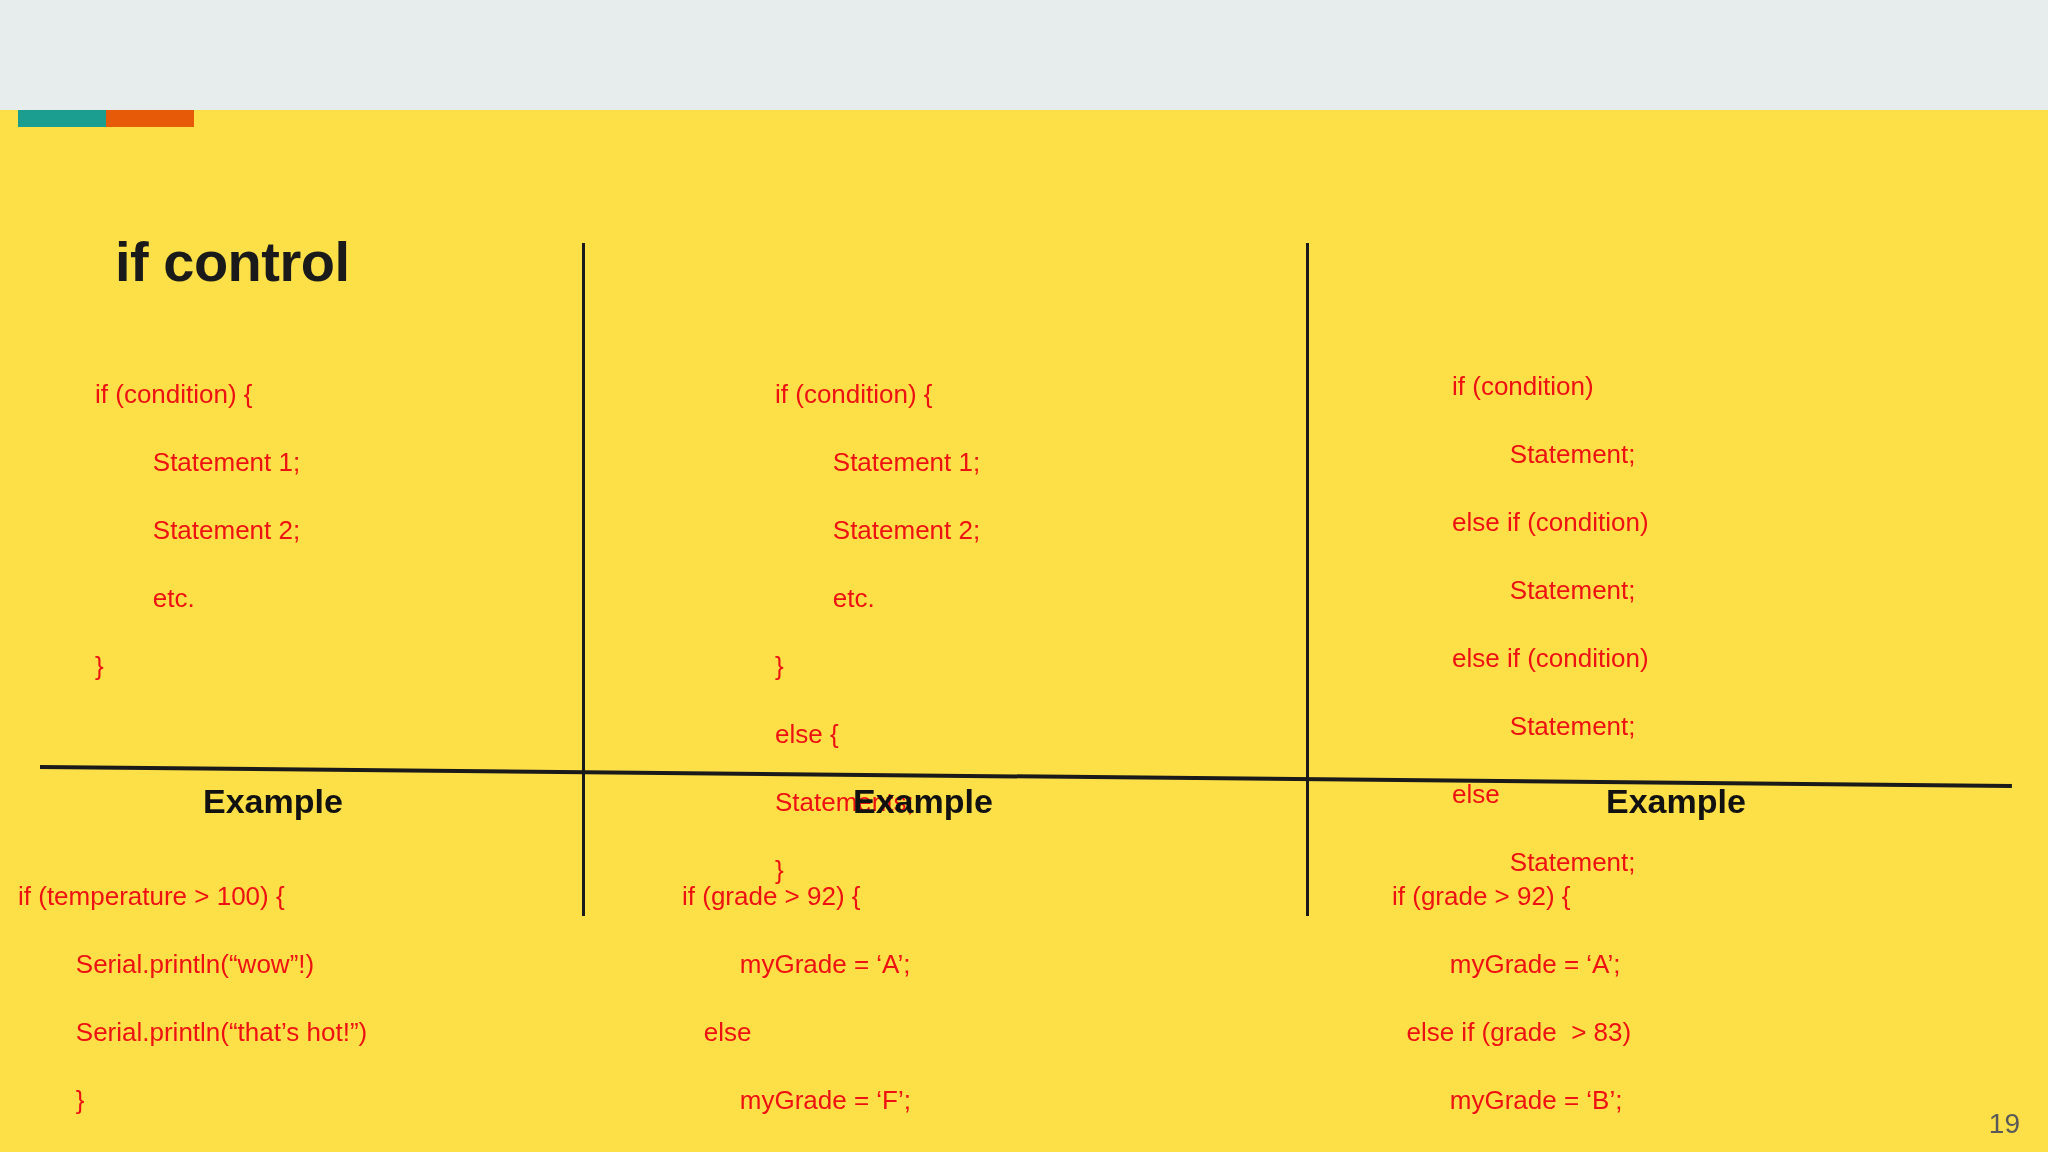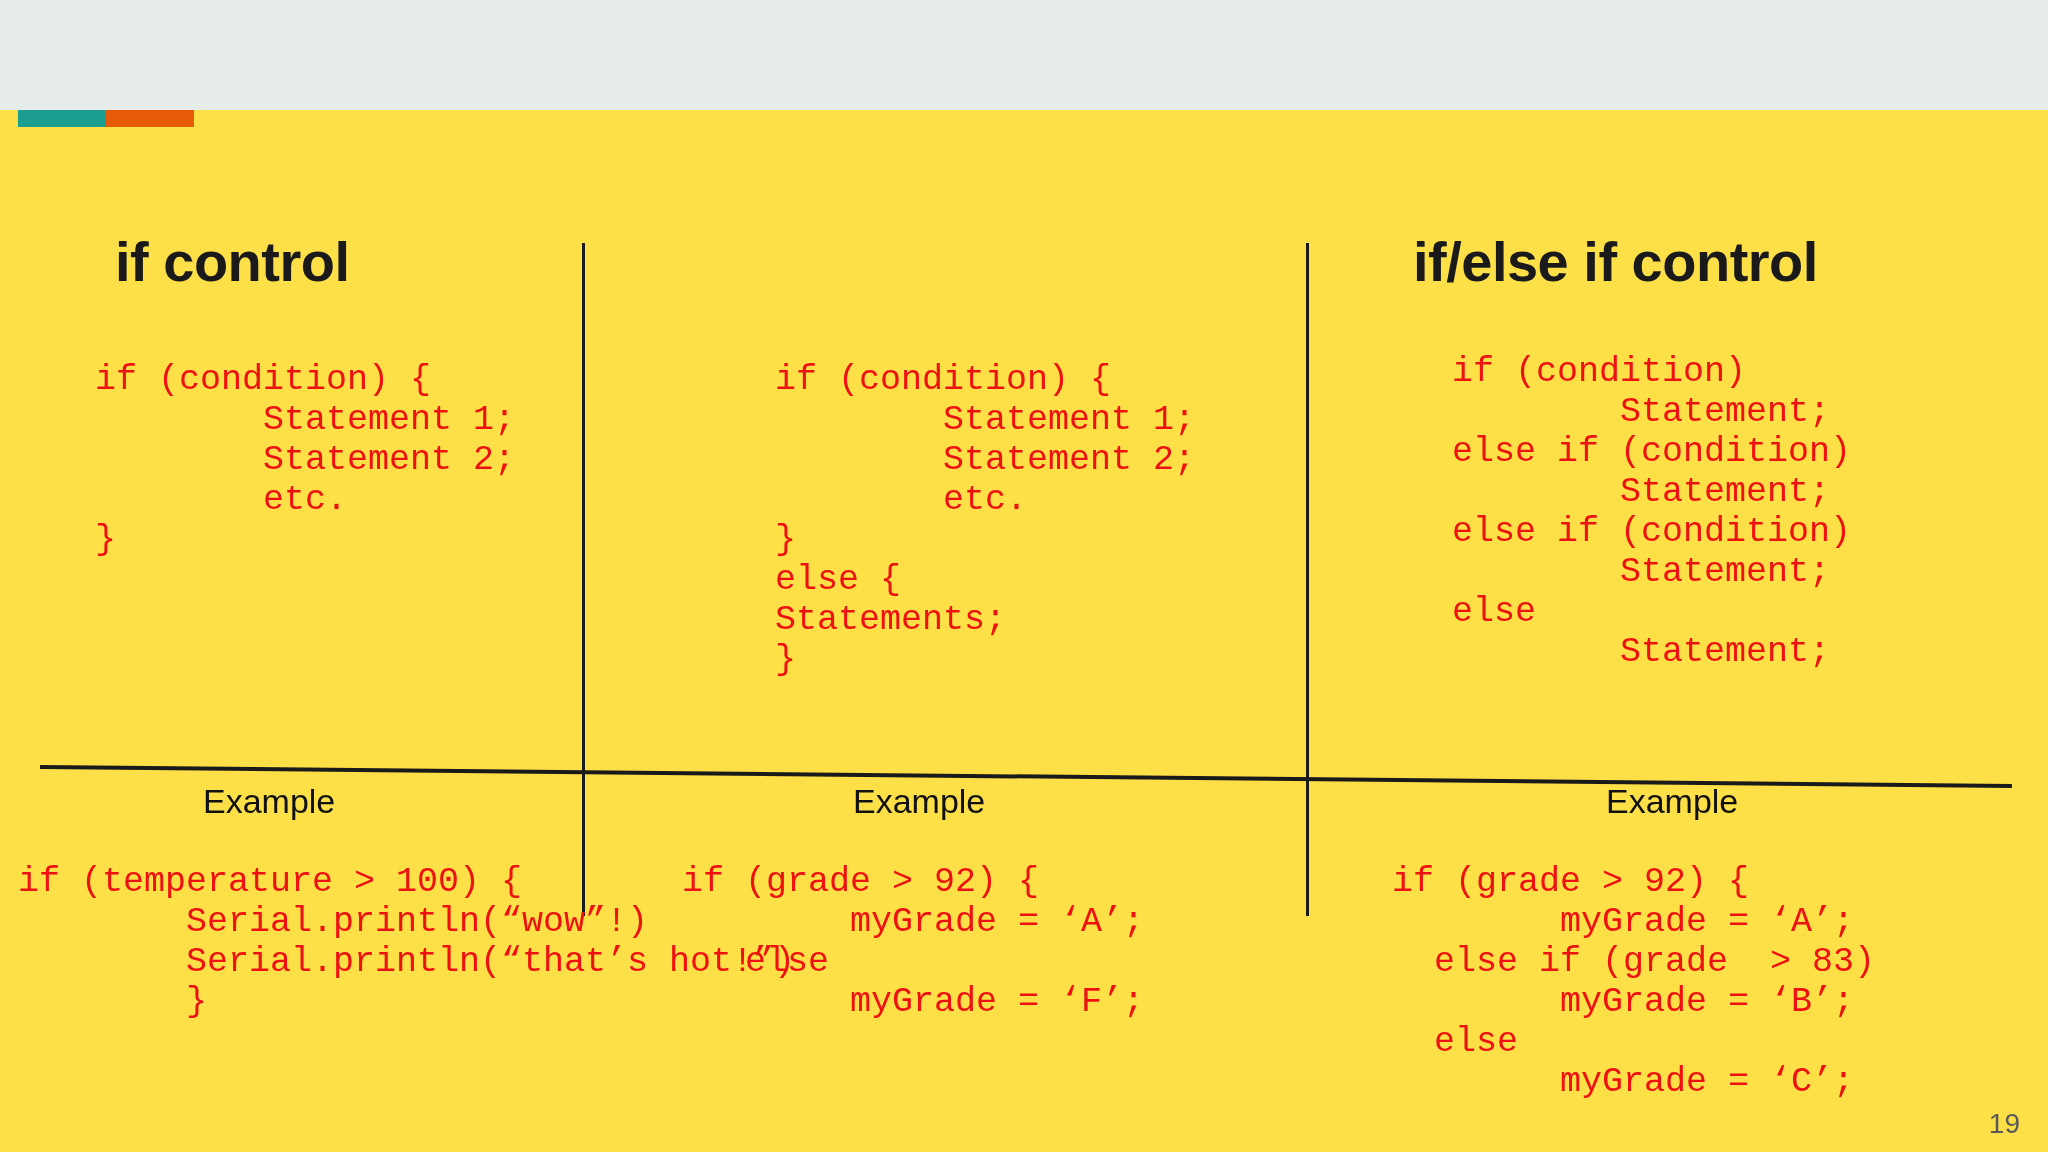--- a/index.html
+++ b/index.html
@@ -79,40 +79,41 @@
     line-height: 1;
   }
   .col-heading.c1 { left: 115px;  top: 234px; }
   .col-heading.c2 { left: 692px;  top: 234px; }
   .col-heading.c3 { left: 1413px; top: 234px; }
 
   
   .code {
     position: absolute;
     color: #ee1111;
-    font-family: Liberation Mono, monospace;
-    font-size: 35px;
-    line-height: 40px;
+    font-family: Liberation Sans, sans-serif;
+    font-size: 26px;
+    line-height: 68px;
     white-space: pre;
   }
   .syntax.c1 { left: 95px;   top: 360px; }
   .syntax.c2 { left: 775px;  top: 360px; }
   .syntax.c3 { left: 1452px; top: 352px; }
 
   .example-code.c1 { left: 18px;   top: 862px; }
   .example-code.c2 { left: 682px;  top: 862px; }
   .example-code.c3 { left: 1392px; top: 862px; }
 
   
   .example-label {
     position: absolute;
     top: 782px;
     font-size: 34px;
     color: #111111;
     white-space: nowrap;
+    font-weight: bold;
   }
   .example-label.c1 { left: 203px; }
   .example-label.c2 { left: 853px; }
   .example-label.c3 { left: 1606px; }
 
   
   .page-number {
     position: absolute;
     right: 28px;
     bottom: 12px;
@@ -129,21 +130,20 @@
   <div class="accent-bar">
     <div class="accent-teal"></div>
     <div class="accent-orange"></div>
   </div>
 
   <div class="v-divider one"></div>
   <div class="v-divider two"></div>
   <div class="h-divider"></div>
 
   <div class="col-heading c1">if control</div>
-  <div class="col-heading c3">if/else if control</div>
 
   <div class="code syntax c1">if (condition) {
         Statement 1;
         Statement 2;
         etc.
 }</div>
   <div class="code syntax c2">if (condition) {
         Statement 1;
         Statement 2;
         etc.

